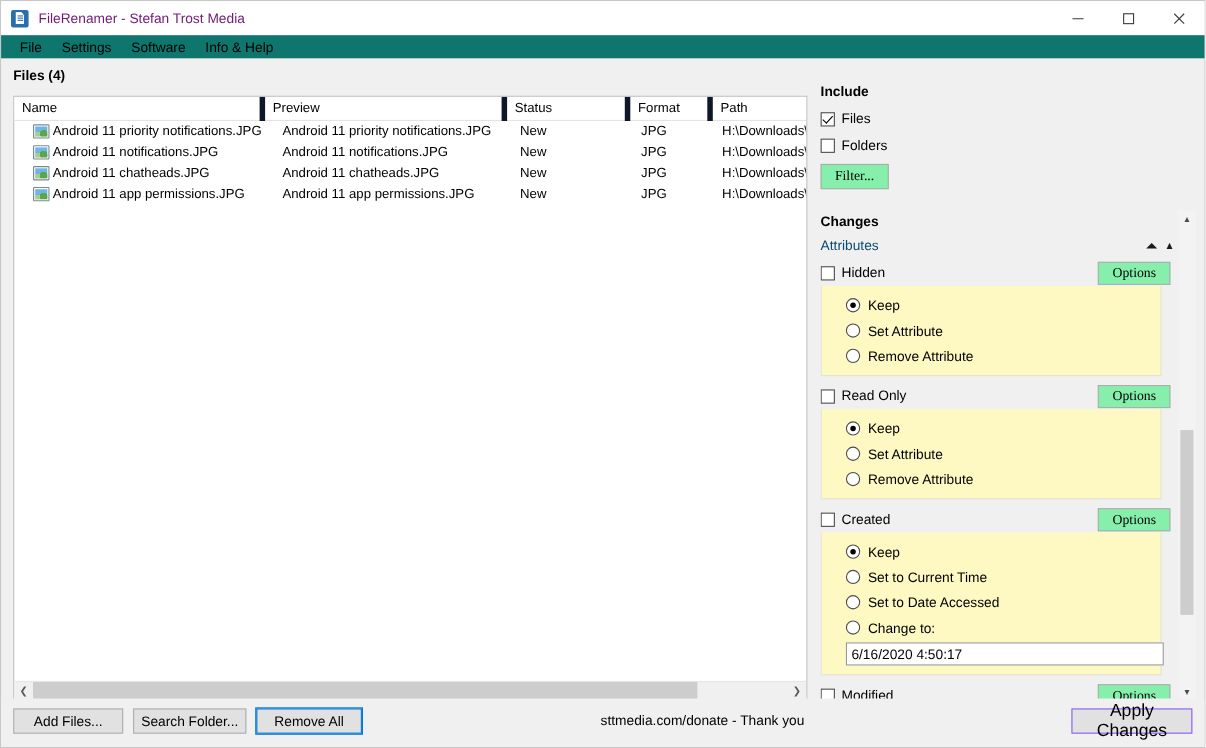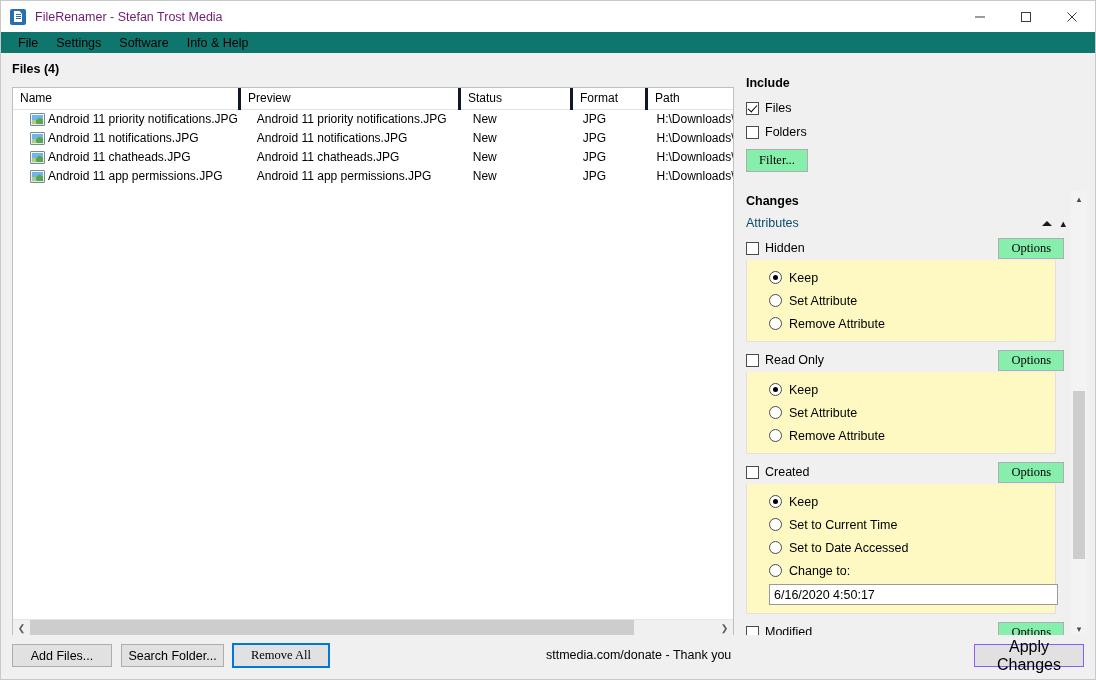--- a/index.html
+++ b/index.html
@@ -70,21 +70,21 @@
     position: absolute; left: 11px; top: 86px; width: 722px; height: 550px;
     background: #ffffff; border: 1px solid #bfbfbf;
     overflow: hidden;
   }
   .fl-header {
     height: 22px; display: flex; background: #ffffff;
     border-bottom: 1px solid #e3e3e3;
   }
   .fl-col {
     font-size: 12px; color: #000; padding-left: 7px; padding-top: 3px;
-    border-right: 3px solid #0f172a; height: 22px; overflow: hidden;
+    border-right: 5px solid #0f172a; height: 22px; overflow: hidden;
     white-space: nowrap;
   }
   .fl-col:last-child { border-right: none; }
   .c-name { width: 228px; }
   .c-prev { width: 220px; }
   .c-stat { width: 112px; }
   .c-form { width: 75px; }
   .c-path { width: 85px; }
 
   .fl-row { height: 19px; display: flex; align-items: center; padding-left: 13px; }
@@ -214,21 +214,20 @@
   }
   .bb-btn {
     position: absolute; top: 9px; height: 23px;
     border: 1px solid #adadad; background: #e1e1e1; color: #000;
     font-size: 12.5px; font-family: "Liberation Sans", sans-serif;
     display: flex; align-items: center; justify-content: center;
   }
   .bb-btn.focused {
     border: 1px solid #0078d7; box-shadow: 0 0 0 1px #0078d7;
     background: #e1e1e1;
-    font-family: Liberation Serif, serif;
   }
   #btn-add { left: 11px; width: 100px; }
   #btn-search { left: 120px; width: 103px; }
   #btn-remove { left: 232px; width: 96px; }
   .donate-text {
     position: absolute; left: 545px; top: 13px;
     font-size: 12.5px; color: #000;
   }
   #btn-apply {
     position: absolute; right: 11px; top: 9px; width: 110px; height: 23px;

